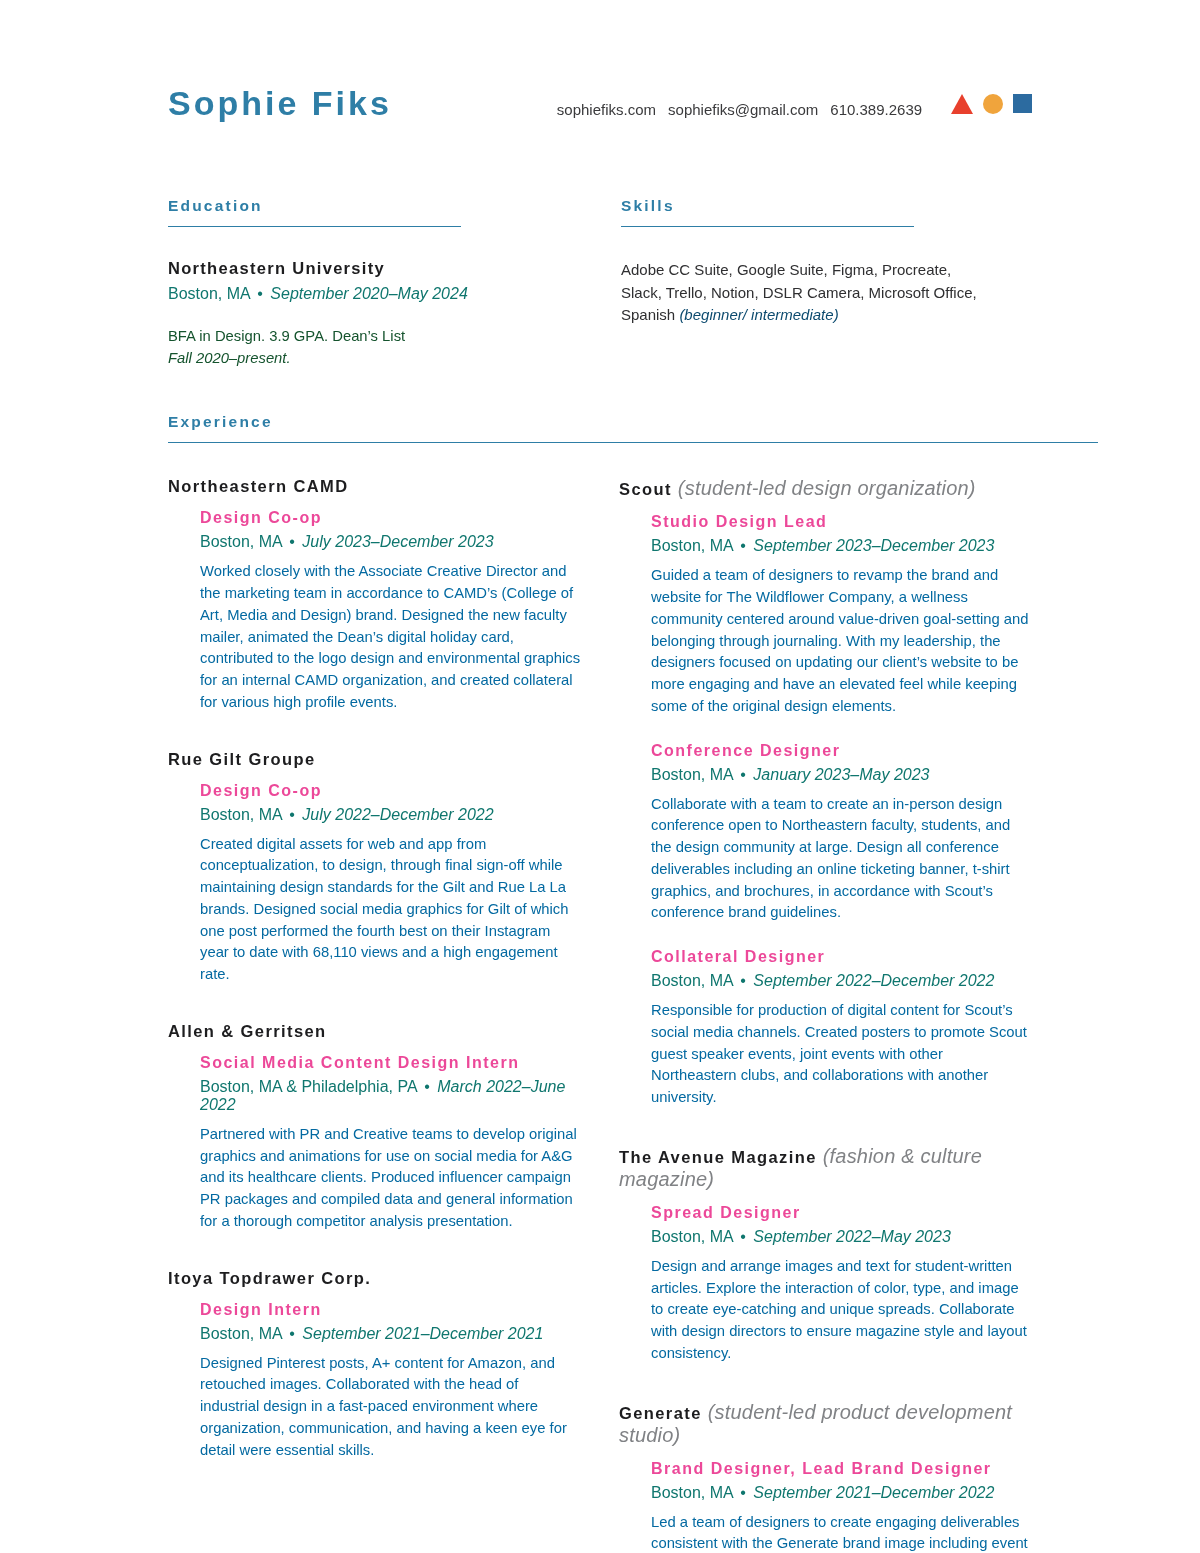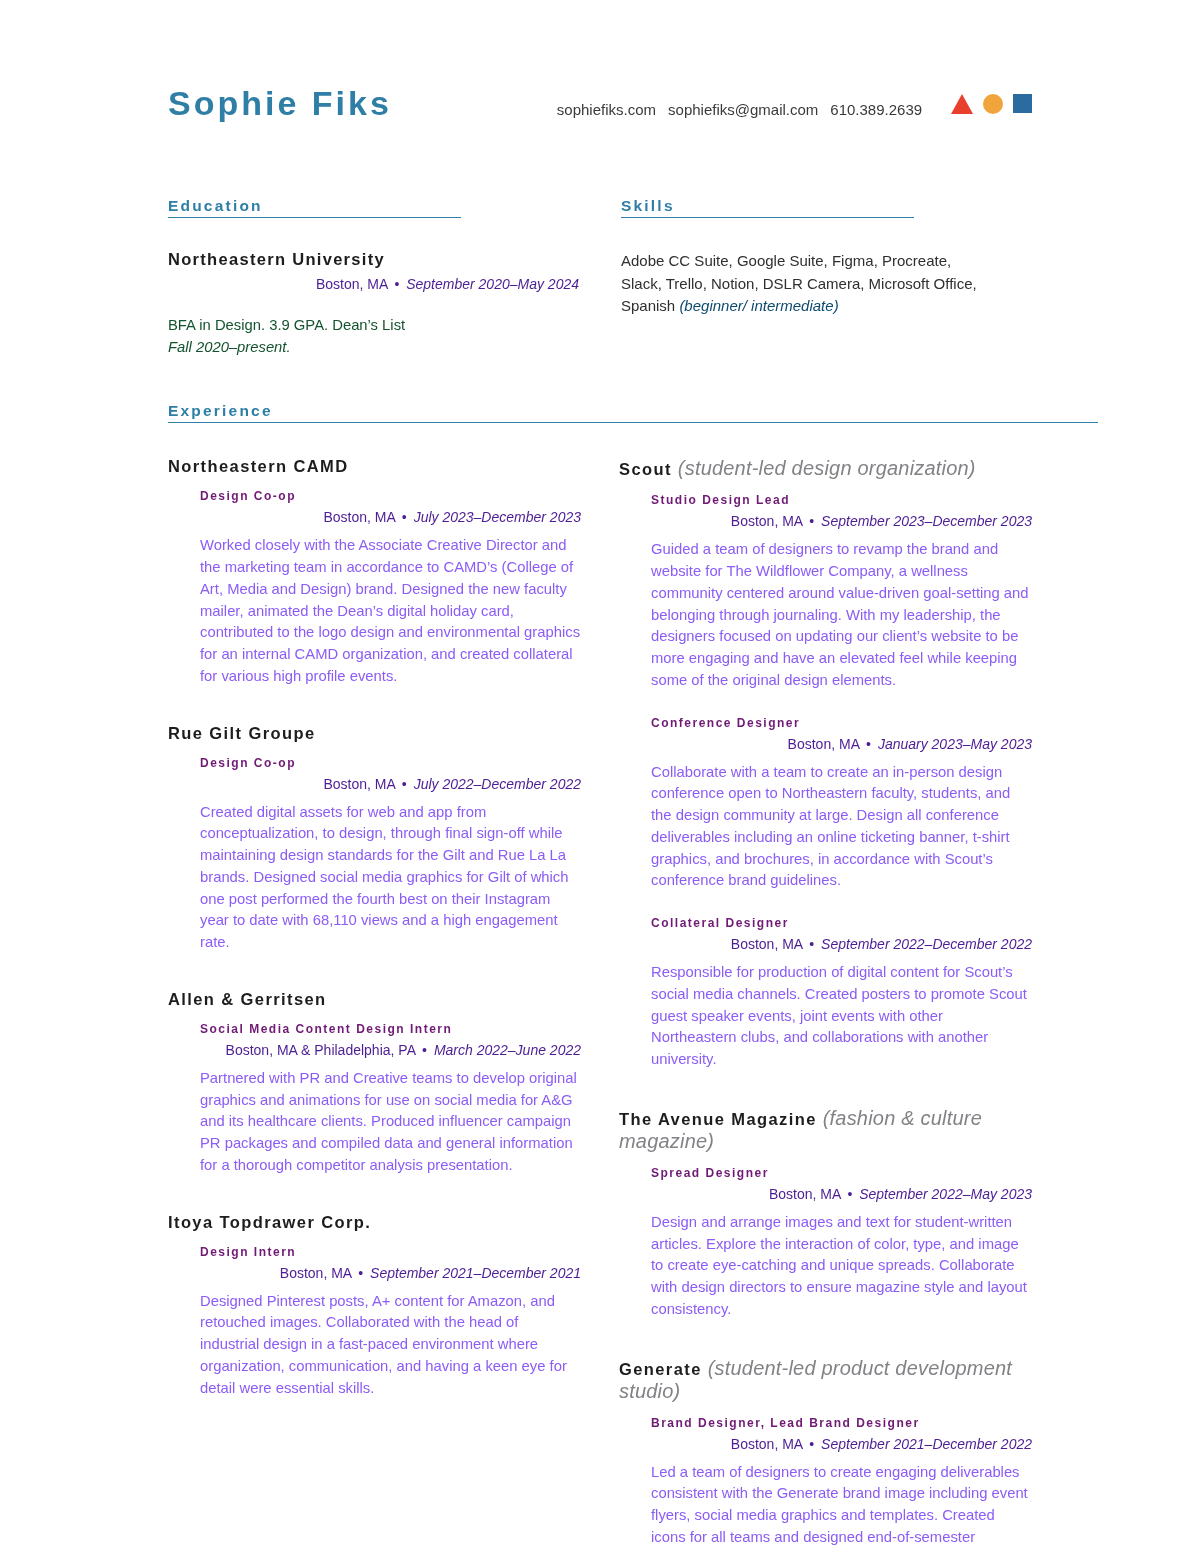--- a/index.html
+++ b/index.html
@@ -19,33 +19,33 @@
   .contact { display:flex; gap:12px; margin-left:165px; font-size:15px; color:#3a3a3c; align-items:baseline; }
   .contact span { white-space:nowrap; }
   .logo-shapes { margin-left:auto; display:flex; align-items:center; gap:10px; align-self:center; }
   .shape-tri { width:0; height:0; border-left:11px solid transparent; border-right:11px solid transparent; border-bottom:20px solid #e8402d; }
   .shape-circ { width:20px; height:20px; border-radius:50%; background:#f0a43c; }
   .shape-sq { width:19px; height:19px; background:#2c6ba0; }
 
   
   h2.section-heading {
     color:#2e7ea6; font-size:15.5px; font-weight:bold; letter-spacing:2.2px;
-    border-bottom:1px solid #2e7ea6; padding-bottom:2px;
+    border-bottom:1px solid #2e7ea6; padding-bottom:11px;
   }
   .w-short { width:293px; }
   .w-long  { width:930px;margin-top:42px; }
 
   
   .top-grid { display:grid; grid-template-columns:1fr 1fr; column-gap:42px; margin-top:74px; }
   .top-grid h2 { margin-bottom:32px; }
 
   .school {
     font-size:16.5px; font-weight:bold; letter-spacing:1.3px; color:#1d1d1f; margin-bottom:7px;
   }
-  .meta { font-size:14px; color:#4c1d95;text-align:right; }
+  .meta { font-size:16px; color:#0f766e; }
   .meta .dates { font-style:italic; }
   .meta .sep { margin:0 3px; }
   .edu-detail { margin-top:22px; font-size:14.8px; line-height:1.5; color:#14532d; }
   .edu-detail-italic { font-style:italic; }
 
   .skills-text { font-size:15px; line-height:1.5; max-width:365px; color:#2f2f31; }
   .skills-note { font-style:italic; color:#0c4a6e; }
 
   
   .experience-section { margin-top:44px; }
@@ -55,24 +55,24 @@
   .entry { margin-bottom:36px; }
   .company {
     font-size:16.5px; font-weight:bold; letter-spacing:1.4px; color:#1d1d1f; margin-bottom:13px;
   }
   .company-note {
     font-style:italic; font-weight:normal; letter-spacing:0.2px; color:#808285; font-size:20px;
   }
   .role { margin-left:32px; }
   .role + .role { margin-top:24px; }
   .role-title {
-    font-size:12px; font-weight:bold; letter-spacing:1.5px; color:#701a75; margin-bottom:6px;
+    font-size:16px; font-weight:bold; letter-spacing:1.5px; color:#ec4899; margin-bottom:6px;
   }
   .role .meta { margin-bottom:10px; }
-  .body-text { font-size:14.8px; line-height:1.47; color:#8b5cf6; }
+  .body-text { font-size:14.8px; line-height:1.47; color:#0369a1; }
 </style>
 </head>
 <body>
 
 <div class="page">
 
   <header class="header">
     <h1 class="name">Sophie Fiks</h1>
     <div class="contact">
       <span>sophiefiks.com</span>

